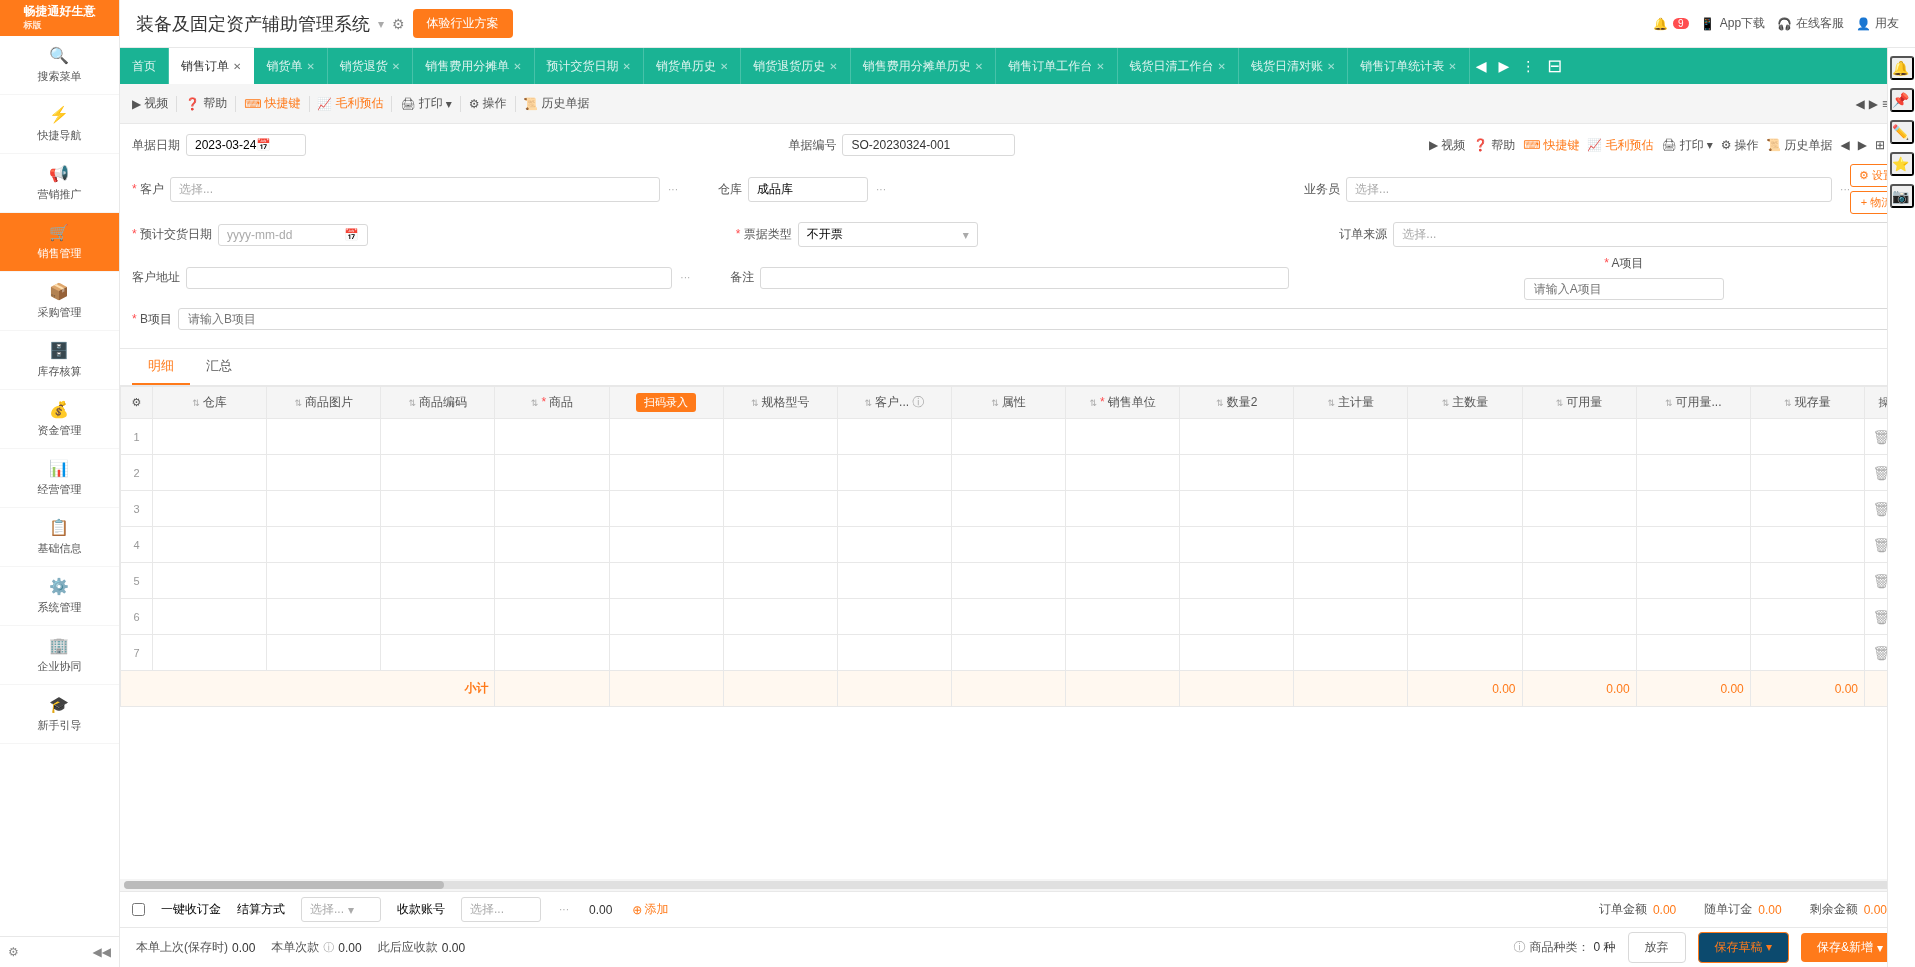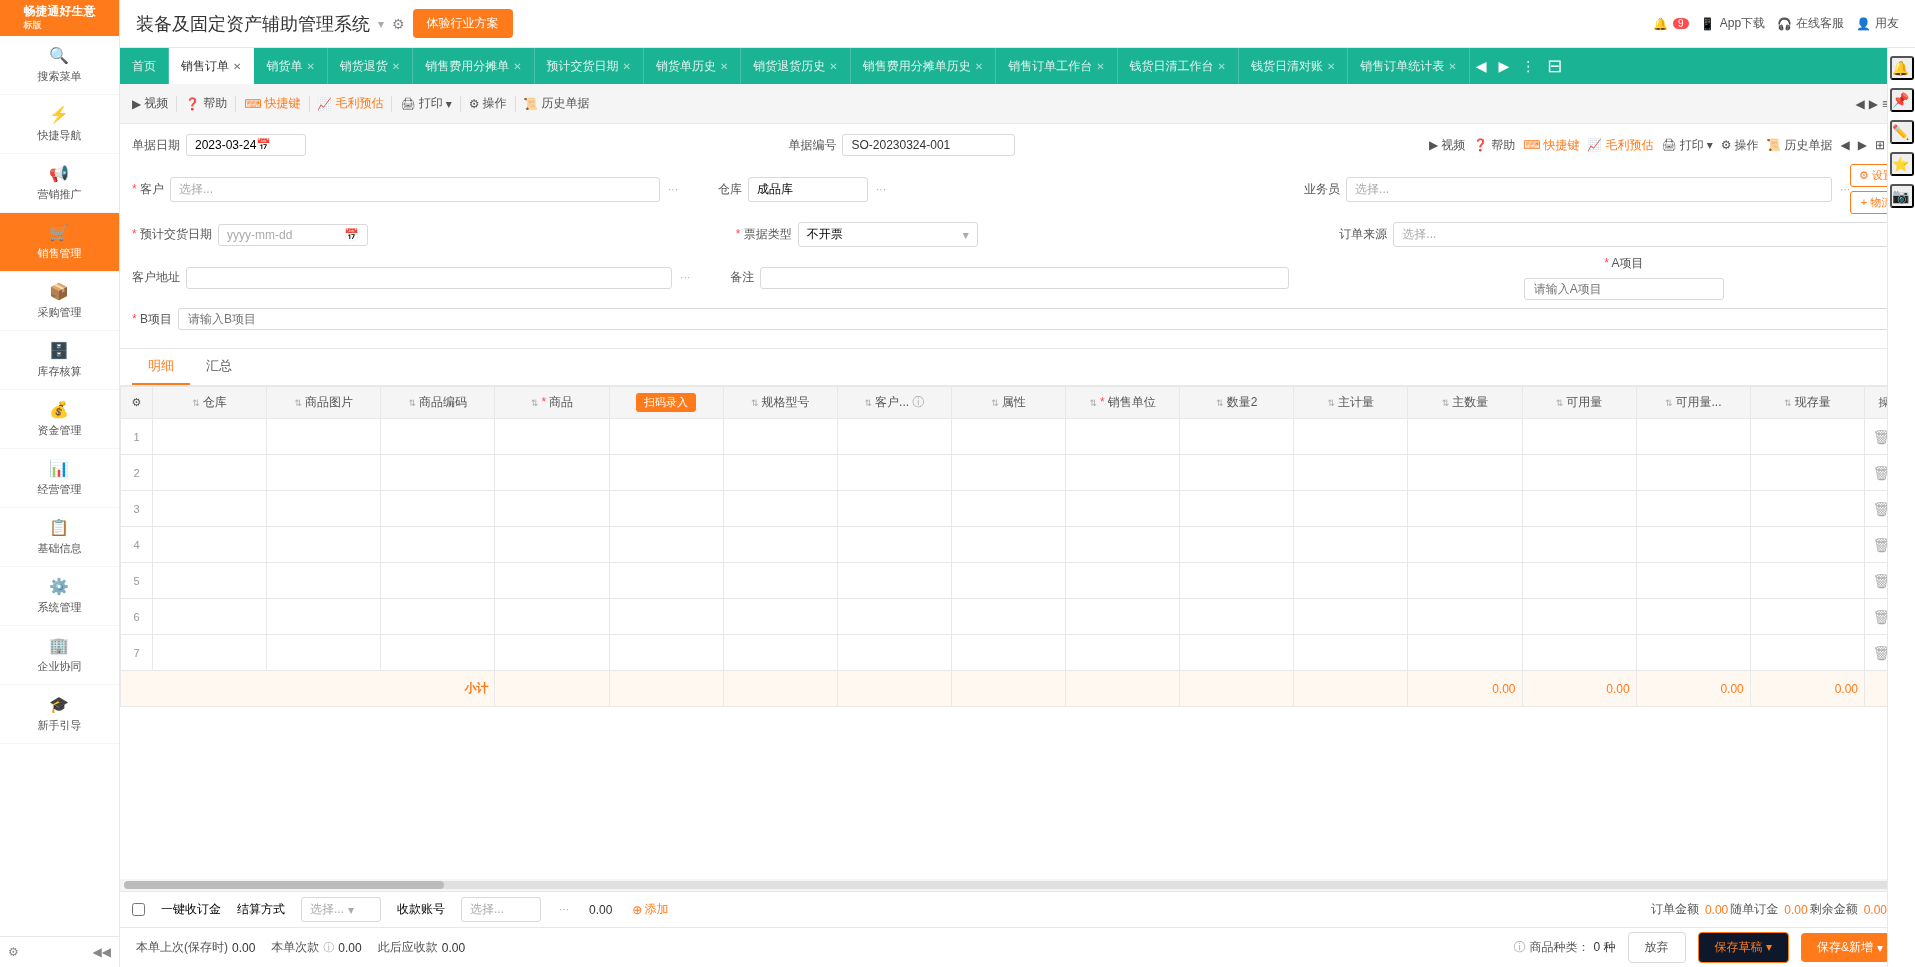--- a/index.html
+++ b/index.html
@@ -382,21 +382,21 @@
       border: 1px solid #d9d9d9;
       background: #fff;
       padding: 6px 16px;
       border-radius: 4px;
       cursor: pointer;
       color: #555;
       font-size: 12px;
     }
     .save-draft-btn {
       border: 1px solid #ff7a1a;
-      background: #0f172a;
+      background: #0c4a6e;
       color: #ff7a1a;
       padding: 6px 16px;
       border-radius: 4px;
       cursor: pointer;
       font-size: 12px;
     }
     .save-new-btn {
       background: #ff7a1a;
       color: #fff;
       border: none;
@@ -1071,21 +1071,21 @@
       <div class="form-select" style="min-width:80px;">
         <span style="color:#aaa;">选择...</span>
       </div>
       <span class="form-ellipsis">···</span>
       <span style="color:#333;margin:0 4px;">0.00</span>
       <button class="add-btn">
         <span style="color:#ff7a1a;">⊕</span>
         <span>添加</span>
       </button>
 
-      <div style="margin-left:auto;display:flex;gap:2px;padding-right:16px;">
+      <div style="margin-left:auto;display:flex;gap:28px;padding-right:16px;">
         <div style="font-size:12px;color:#555;display:flex;align-items:center;gap:6px;">
           <span>订单金额</span>
           <span style="color:#ff7a1a;font-weight:500;">0.00</span>
         </div>
         <div style="font-size:12px;color:#555;display:flex;align-items:center;gap:6px;">
           <span>随单订金</span>
           <span style="color:#ff7a1a;font-weight:500;">0.00</span>
         </div>
         <div style="font-size:12px;color:#555;display:flex;align-items:center;gap:6px;">
           <span>剩余金额</span>

